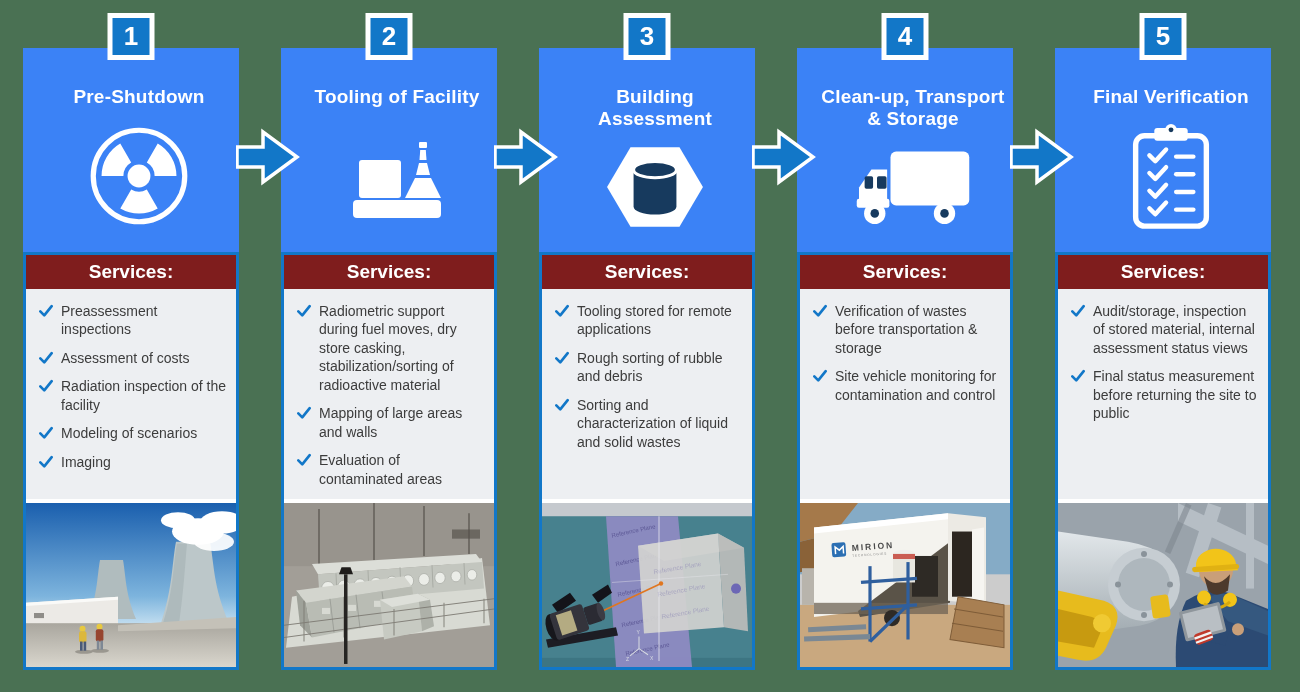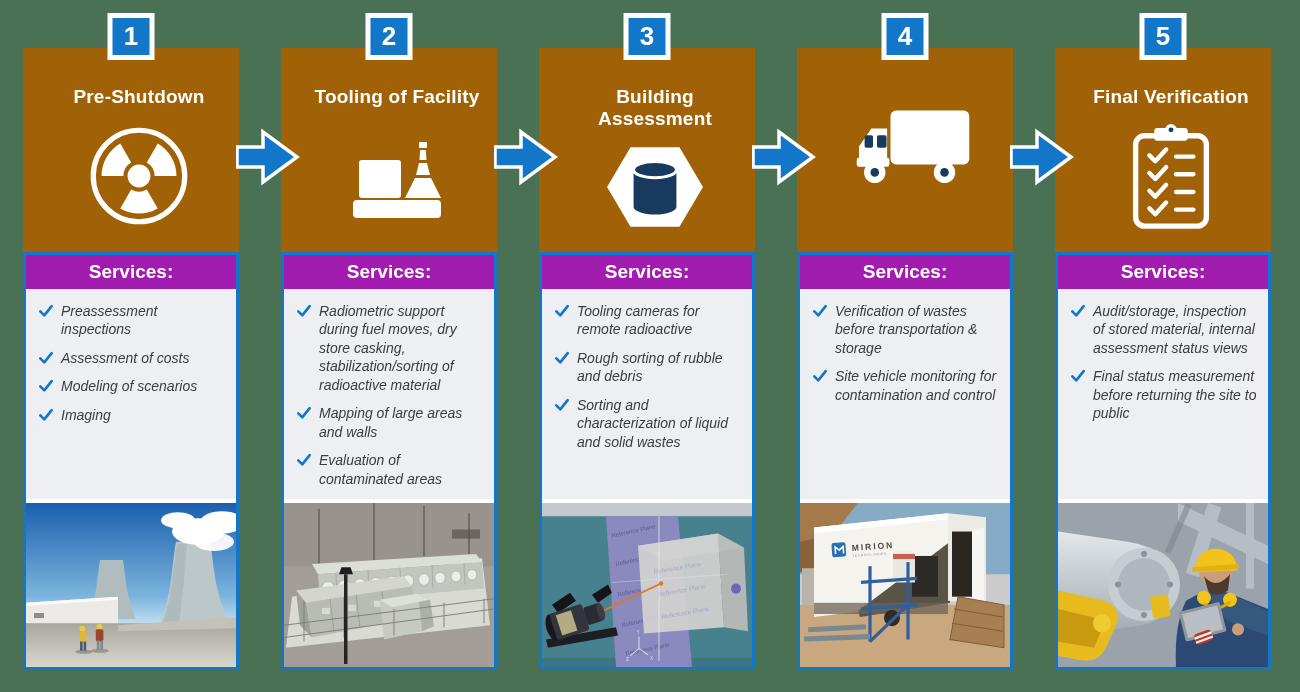--- a/index.html
+++ b/index.html
@@ -3,31 +3,31 @@
 <meta charset="utf-8">
 <style>
   html,body{margin:0;padding:0;background:#4A7153;font-family:"Liberation Sans",sans-serif;}
   .canvas{position:relative;width:1300px;height:692px;background:#4A7153;overflow:hidden;}
 
   .column{position:absolute;top:48px;width:216px;height:622px;}
   .badge{position:absolute;top:-35px;left:50%;transform:translateX(-50%);
          width:47px;height:47px;background:#fff;display:flex;align-items:center;justify-content:center;z-index:3;}
   .badge-num{width:37px;height:37px;background:#1277C8;color:#fff;display:flex;align-items:center;justify-content:center;
              font-size:26px;font-weight:bold;}
-  .col-header{height:204px;background:#a16207;display:flex;flex-direction:column;align-items:center;padding-left:16px;}
+  .col-header{height:204px;background:#3b82f6;display:flex;flex-direction:column;align-items:center;padding-left:16px;}
   .col-title{margin:38px 8px 0;max-width:192px;color:#fff;font-size:19px;line-height:1.18;font-weight:bold;
              text-align:center;letter-spacing:.2px;}
   .col-icon{flex:1;display:flex;align-items:center;justify-content:center;padding-bottom:8px;}
   .col-body{height:418px;border:3px solid #1277C8;box-sizing:border-box;background:#EDEFF2;display:flex;flex-direction:column;}
-  .services-bar{flex:none;height:34px;line-height:34px;background:#a21caf;color:#fff;font-size:19px;font-weight:bold;text-align:center;}
+  .services-bar{flex:none;height:34px;line-height:34px;background:#7f1d1d;color:#fff;font-size:19px;font-weight:bold;text-align:center;}
   .services-list{list-style:none;margin:0;padding:13px 8px 0 13px;flex:1;overflow:hidden;}
   .service-item{display:flex;align-items:flex-start;margin-bottom:10px;}
   .check{flex:none;width:14px;height:14px;margin:2px 8px 0 0;}
   .check path{stroke:#1277C8;stroke-width:3;fill:none;stroke-linecap:round;stroke-linejoin:round;}
-  .service-text{font-size:14px;line-height:1.32;color:#3C3C3C;font-style:italic;}
+  .service-text{font-size:14px;line-height:1.32;color:#3C3C3C;}
   .photo{flex:none;height:164px;margin:0;border-top:4px solid #fff;overflow:hidden;background:#ccc;}
   .photo svg{display:block;width:100%;height:100%;}
   .arrow{position:absolute;top:128px;width:64px;height:58px;z-index:4;}
   .arrow svg{display:block;width:100%;height:100%;}
 </style>
 </head>
 <body>
 
 <div class="canvas">
 
@@ -59,20 +59,26 @@
     <span class="service-text">Preassessment inspections</span>
   </li>
 
   <li class="service-item">
     <svg class="check" viewBox="0 0 16 16" aria-hidden="true">
               <path d="M1.5 8.5 L6 13 L14.5 2.5"></path>
             </svg>
     <span class="service-text">Assessment of costs</span>
   </li>
 
+  <li class="service-item">
+    <svg class="check" viewBox="0 0 16 16" aria-hidden="true">
+              <path d="M1.5 8.5 L6 13 L14.5 2.5"></path>
+            </svg>
+    <span class="service-text">Radiation inspection of the facility</span>
+  </li>
 
   <li class="service-item">
     <svg class="check" viewBox="0 0 16 16" aria-hidden="true">
               <path d="M1.5 8.5 L6 13 L14.5 2.5"></path>
             </svg>
     <span class="service-text">Modeling of scenarios</span>
   </li>
 
   <li class="service-item">
     <svg class="check" viewBox="0 0 16 16" aria-hidden="true">
@@ -246,21 +252,21 @@
         </svg>
       </div>
     </header>
     <div class="col-body">
       <div class="services-bar">Services:</div>
       <ul class="services-list">
   <li class="service-item">
     <svg class="check" viewBox="0 0 16 16" aria-hidden="true">
               <path d="M1.5 8.5 L6 13 L14.5 2.5"></path>
             </svg>
-    <span class="service-text">Tooling cameras for remote radioactive</span>
+    <span class="service-text">Tooling stored for remote applications</span>
   </li>
 
   <li class="service-item">
     <svg class="check" viewBox="0 0 16 16" aria-hidden="true">
               <path d="M1.5 8.5 L6 13 L14.5 2.5"></path>
             </svg>
     <span class="service-text">Rough sorting of rubble and debris</span>
   </li>
 
   <li class="service-item">
@@ -319,20 +325,21 @@
         </svg>
       </figure>
     </div>
   </section>
 
   <section class="column" style="left:797px">
     <div class="badge">
       <span class="badge-num">4</span>
     </div>
     <header class="col-header">
+      <h2 class="col-title">Clean-up, Transport &amp; Storage</h2>
       <div class="col-icon">
         <svg viewBox="0 0 112 72" width="126" height="81" aria-hidden="true">
           <g fill="#fff">
             <rect x="36" y="4" width="70" height="48" rx="5"></rect>
             <polygon points="8,52 8,36 19,20 33,20 33,52"></polygon>
             <rect x="6" y="46" width="29" height="8" rx="2"></rect>
           </g>
           <rect x="13" y="26" width="7.5" height="11" rx="1.5" fill="#173A5E"></rect>
           <rect x="24" y="26" width="8.5" height="11" rx="1.5" fill="#173A5E"></rect>
           <circle cx="22" cy="59" r="9.5" fill="#fff"></circle>

